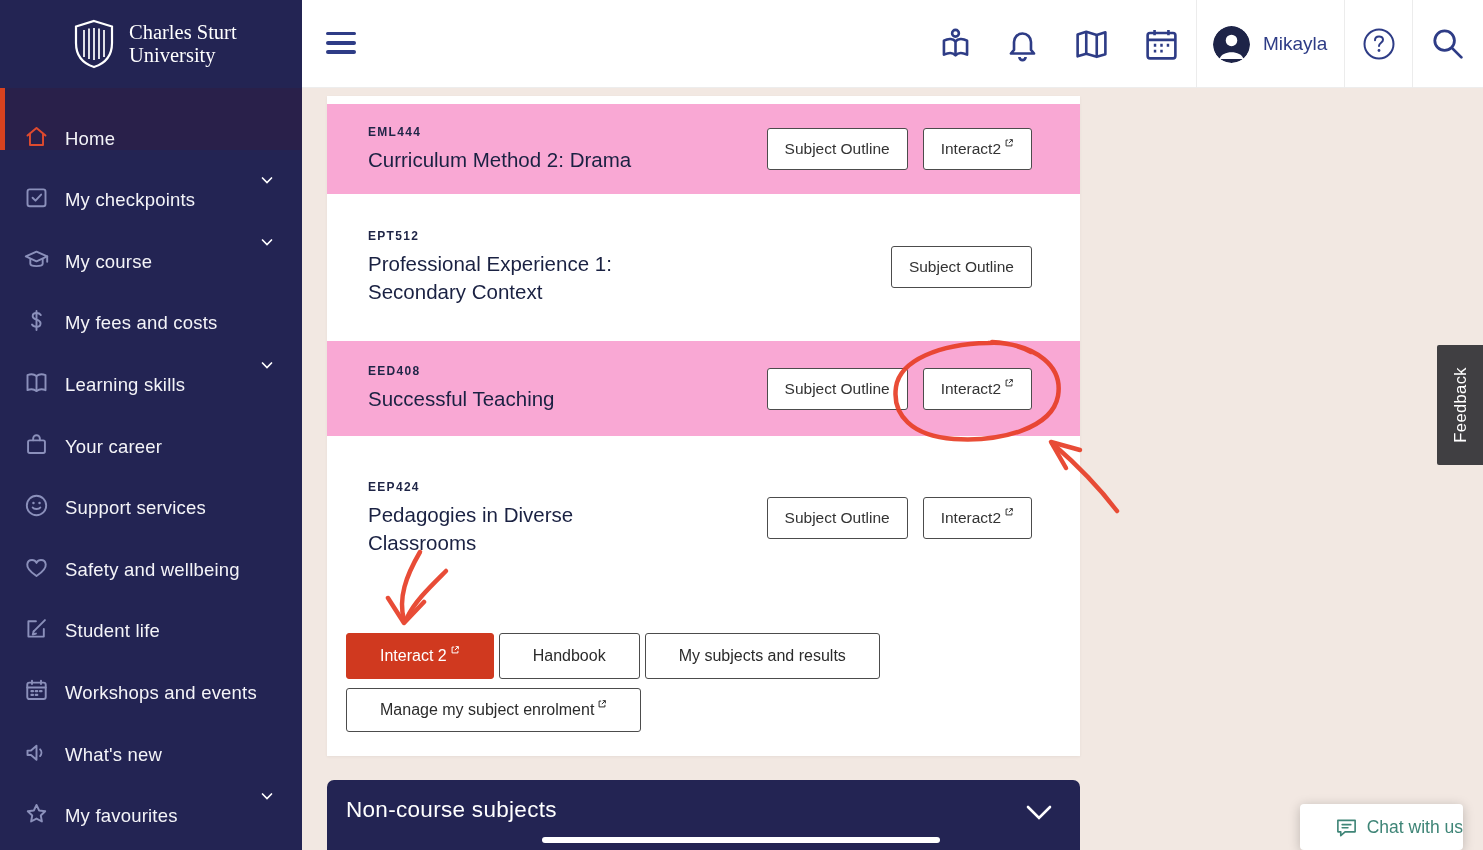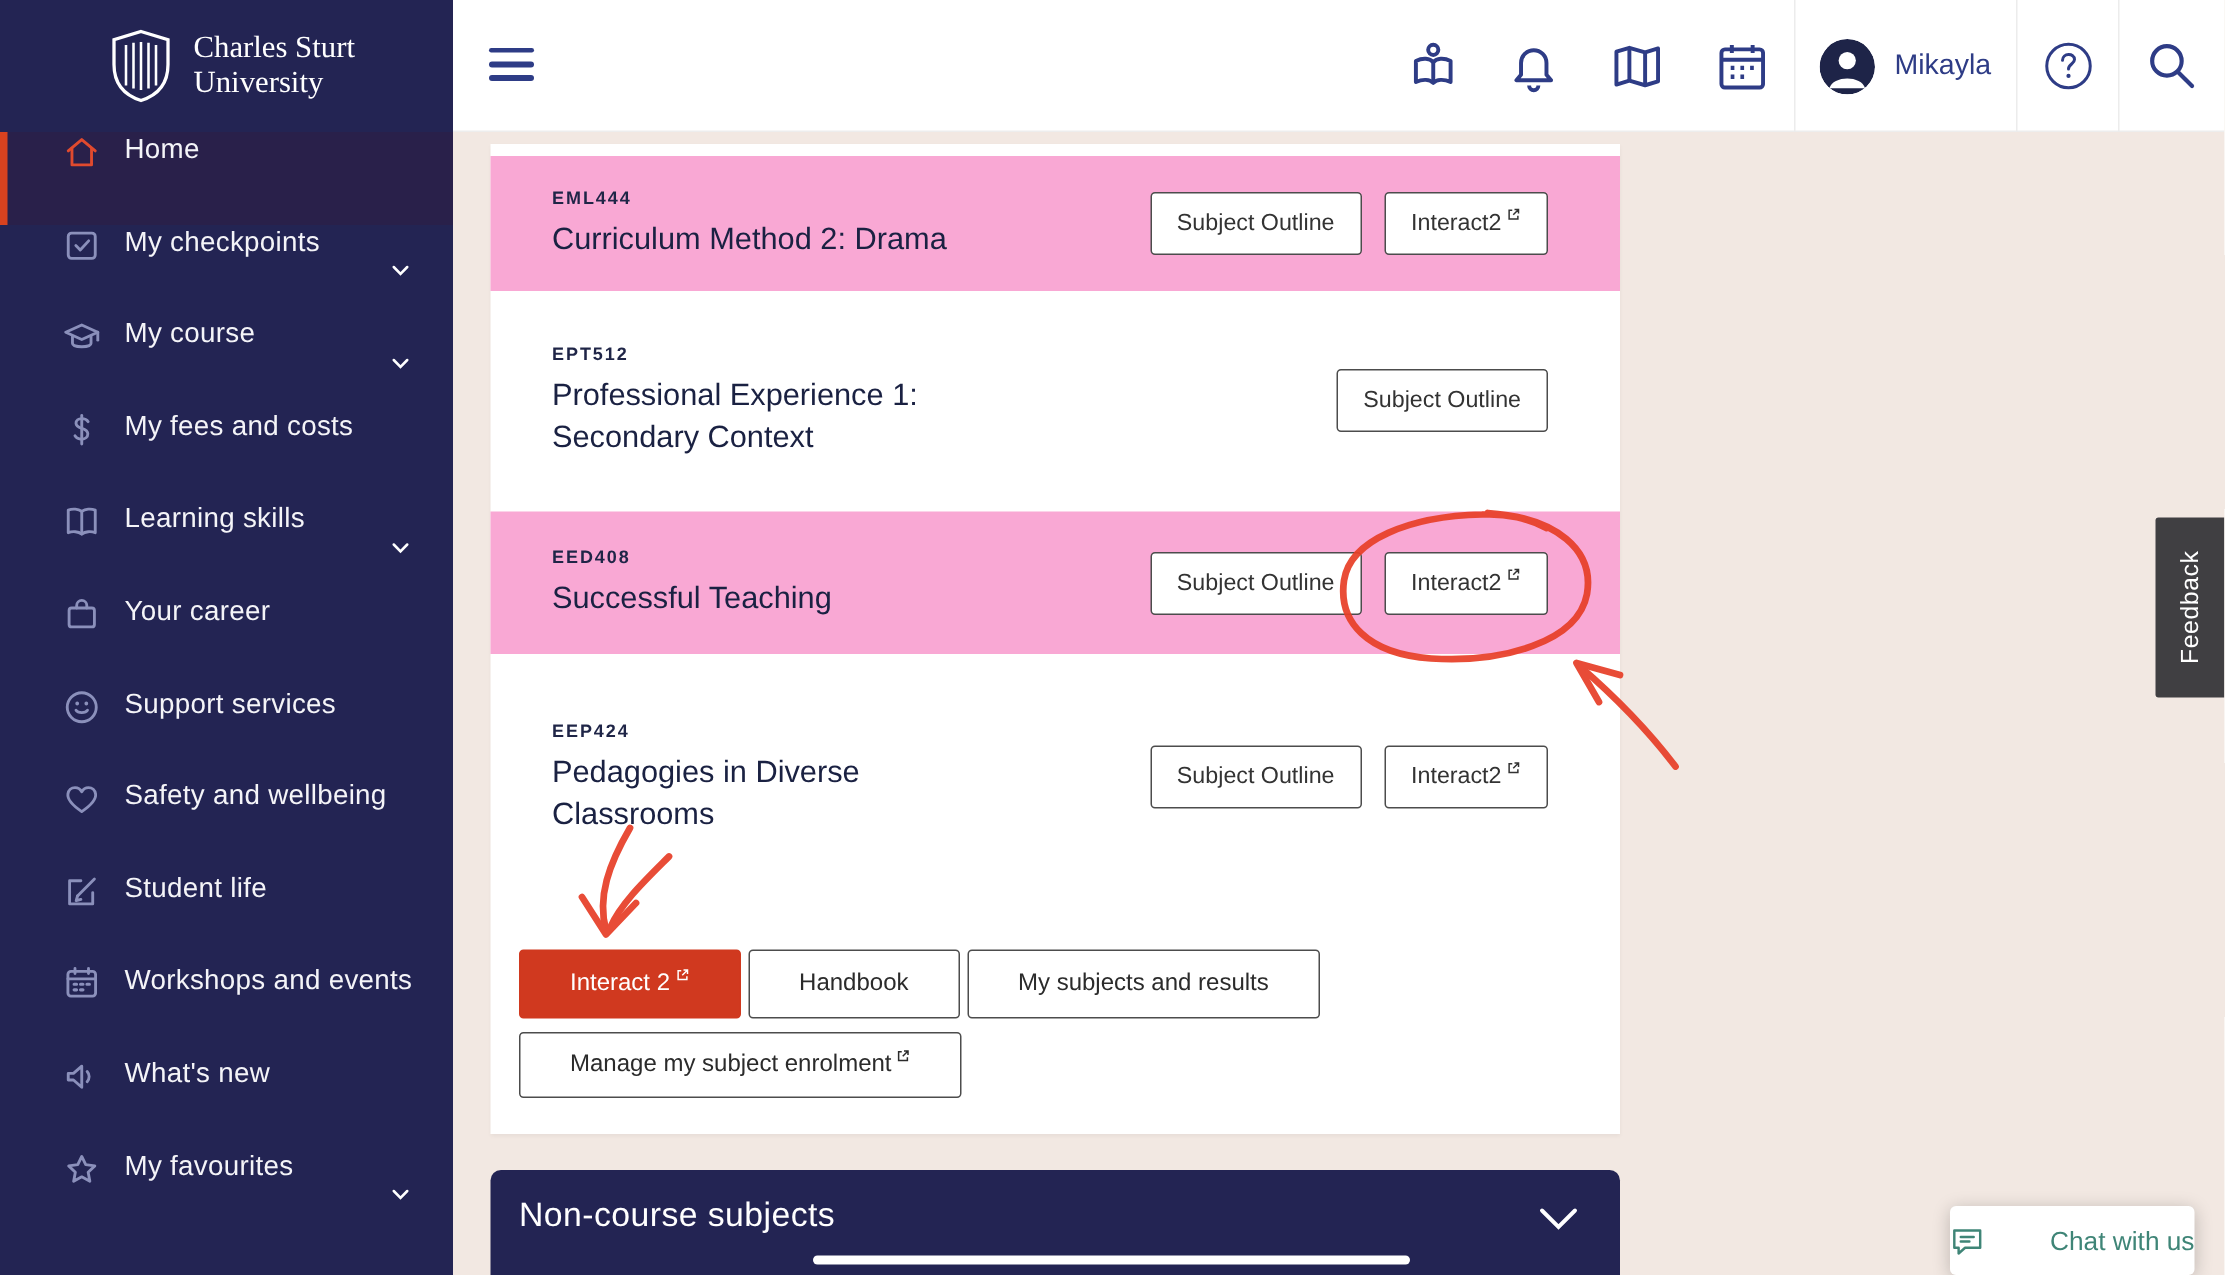--- a/index.html
+++ b/index.html
@@ -4,21 +4,21 @@
 <style>
   * { box-sizing: border-box; }
   body { margin:0; background:#fff; font-family:"Liberation Sans", sans-serif; }
   .page { position:relative; width:1483px; height:850px; overflow:hidden; background:#fff; }
 
   
   .sidebar { position:absolute; left:0; top:0; width:302px; height:850px; background:#232453; z-index:10; }
   .logo { height:88px; display:flex; align-items:center; padding-left:72px; gap:13px; cursor:pointer; }
   .logo-shield { width:44px; height:50px; flex:none; }
   .logo-text { color:#fff; font-family:"Liberation Serif", serif; font-size:20.5px; line-height:23px; }
-  .nav-item { display:flex; align-items:flex-start; height:61.6px; padding-left:41px; position:relative; cursor:pointer; }
+  .nav-item { display:flex; align-items:flex-end; height:61.6px; padding-left:23px; position:relative; cursor:pointer; }
   .nav-icon { width:27px; height:27px; color:#8b90bb; flex:none; }
   .nav-icon svg { width:100%; height:100%; display:block; }
   .nav-label { margin-left:15px; font-size:18.5px; color:#f4f4f8; letter-spacing:0.2px; }
   .nav-item.active { background:#29204a; }
   .nav-item.active::before { content:""; position:absolute; left:0; top:0; bottom:0; width:5px; background:#d8421f; }
   .nav-item.active .nav-icon { color:#e04a2e; }
   .nav-chevron { position:absolute; right:27px; top:50%; transform:translateY(-50%); width:16px; height:16px; color:#fff; }
   .nav-chevron svg { width:100%; height:100%; display:block; }
 
   
@@ -63,21 +63,21 @@
   .section-chevron { position:absolute; right:26px; top:22px; width:30px; height:22px; color:#fff; }
   .section-chevron svg { width:100%; height:100%; display:block; }
   .section-scroll { position:absolute; left:215px; top:57px; width:398px; height:6px; border-radius:3px; background:#fff; cursor:pointer; }
 
   
   .feedback-tab { position:absolute; right:0; top:345px; width:46px; height:120px; background:#403f42;
                   display:flex; align-items:center; justify-content:center; cursor:pointer; z-index:20; border-radius:2px 0 0 2px; }
   .feedback-tab span { writing-mode:vertical-rl; transform:rotate(180deg); color:#fff; font-size:16.5px; letter-spacing:0.4px; }
 
   .chat-pill { position:absolute; left:1300px; top:804px; width:163px; height:46px; background:#fff; border-radius:4px;
-               box-shadow:0 2px 12px rgba(0,0,0,0.22); display:flex; align-items:center; justify-content:space-between;
+               box-shadow:0 2px 12px rgba(0,0,0,0.22); display:flex; align-items:center; justify-content:flex-end;
                gap:9px; cursor:pointer; z-index:20; }
   .chat-pill .chat-icon { width:23px; height:23px; color:#3f8577; }
   .chat-pill .chat-icon svg { width:100%; height:100%; display:block; }
   .chat-pill .chat-label { color:#3f8577; font-size:17.5px; }
 
   .annotations { position:absolute; left:0; top:0; width:1483px; height:850px; pointer-events:none; z-index:30; }
 </style>
 </head>
 <body>
 

